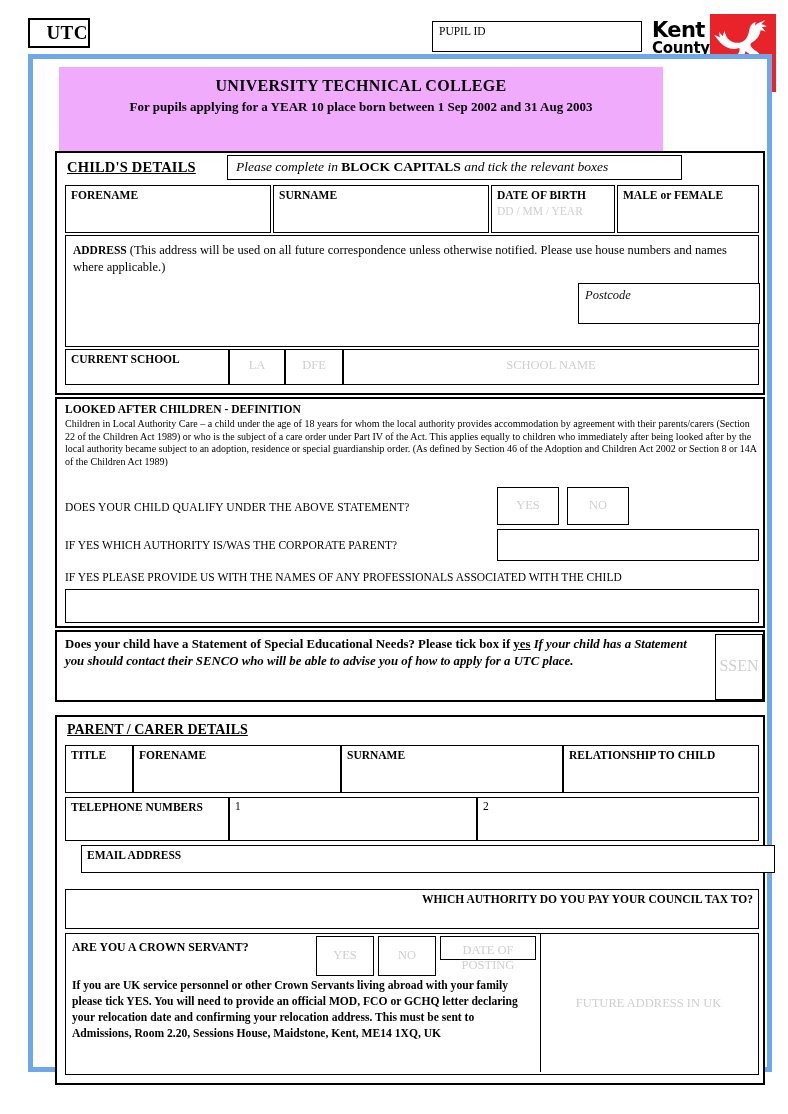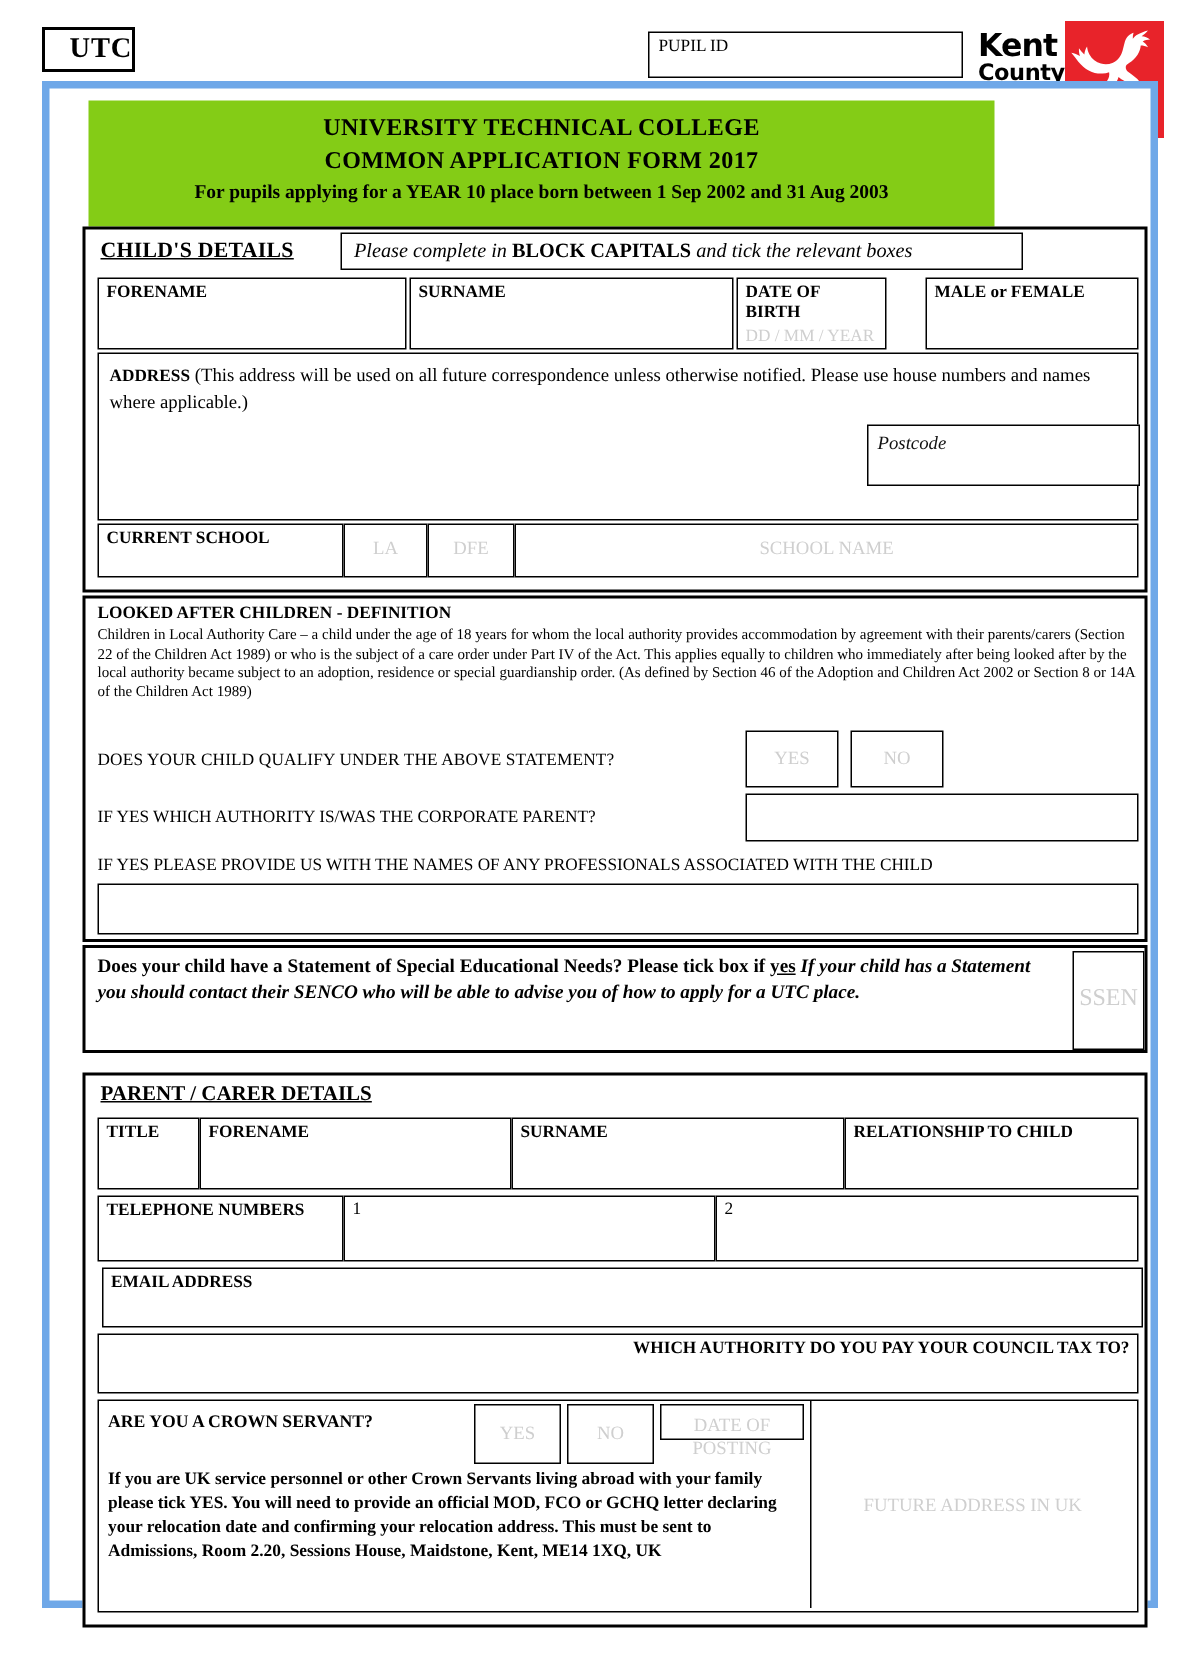--- a/index.html
+++ b/index.html
@@ -80,21 +80,21 @@
     width: 100%; height: 100%;
     background: #fff;
     position: relative;
   }
 
   
   .title-banner {
     position: absolute;
     left: 22px; top: 4px;
     width: 604px; height: 92px;
-    background: #84cc16;
+    background: #f0abfc;
     text-align: center;
     padding-top: 8px;
   }
   .title-banner .l1 { font-size: 16px; font-weight: bold; letter-spacing: 0.3px; line-height: 1.35; }
   .title-banner .l2 { font-size: 16px; font-weight: bold; letter-spacing: 0.3px; line-height: 1.35; }
   .title-banner .l3 { font-size: 13px; font-weight: bold; line-height: 1.4; margin-top: 1px; }
 
   
   .sec {
     position: absolute;
@@ -130,21 +130,21 @@
     width: 455px; height: 25px;
     border: 1.4px solid #000;
     font-style: italic; font-size: 13.5px;
     padding: 3px 8px;
     white-space: nowrap;
   }
   #block-caps-box b { font-style: normal; font-weight: bold; }
 
   #c-forename { left: 8px; top: 32px; width: 206px; height: 48px; }
   #c-surname  { left: 216px; top: 32px; width: 216px; height: 48px; }
-  #c-dob      { left: 434px; top: 32px; width: 100px; height: 48px; }
+  #c-dob      { left: 434px; top: 32px; width: 124px; height: 48px; }
   #c-sex      { left: 560px; top: 32px; width: 142px; height: 48px; }
   .dob-ghost { font-size: 11.5px; padding: 0 5px; display:block; }
 
   #c-address { left: 8px; top: 82px; width: 694px; height: 112px; }
   #addr-text { font-size: 12.5px; padding: 6px 7px; line-height: 1.35; }
   #addr-text b { font-size: 11.5px; }
   #c-postcode { left: 512px; top: 47px; width: 182px; height: 41px; border: 1.4px solid #000;}
   #c-postcode span { font-style: italic; font-size: 12.5px; padding: 4px 6px; display:block;}
 
   #c-school-label { left: 8px; top: 196px; width: 164px; height: 36px; }
@@ -181,21 +181,21 @@
   #p-title { left: 8px; top: 28px; width: 68px; height: 48px; }
   #p-fore  { left: 76px; top: 28px; width: 208px; height: 48px; }
   #p-sur   { left: 284px; top: 28px; width: 222px; height: 48px; }
   #p-rel   { left: 506px; top: 28px; width: 196px; height: 48px; }
 
   #p-tel-l { left: 8px; top: 80px; width: 164px; height: 44px; }
   #p-tel1  { left: 172px; top: 80px; width: 248px; height: 44px; }
   #p-tel2  { left: 420px; top: 80px; width: 282px; height: 44px; }
   .num-lbl { font-size: 11.5px; font-weight: normal; padding: 2px 5px; display:block;}
 
-  #p-email { left: 11px; top: 128px; width: 694px; height: 40px; }
+  #p-email { left: 24px; top: 128px; width: 694px; height: 28px; }
   #p-ctax  { left: 8px; top: 172px; width: 694px; height: 40px; text-align: right; }
 
   #p-crown { left: 8px; top: 216px; width: 694px; height: 142px; }
   #crown-q { position:absolute; left: 6px; top: 6px; font-size: 11.8px; font-weight: bold; }
   #crown-yes { left: 250px; top: 2px; width: 58px; height: 40px; }
   #crown-no  { left: 312px; top: 2px; width: 58px; height: 40px; }
   #crown-dop { left: 374px; top: 2px; width: 96px; height: 24px; }
   #crown-dop span { display:block; text-align:center; line-height: 1.2; padding-top: 6px; font-size: 12.5px;}
   #crown-body { position:absolute; left: 6px; top: 44px; width: 462px; font-size: 11.6px; font-weight: bold; line-height: 1.37; }
   #crown-future { position:absolute; left: 474px; top: 0px; width: 216px; height: 138px; border-left: 1.6px solid #000; }
@@ -229,21 +229,20 @@
     </div>
     <div class="kcc-tail"></div>
   </div>
 </div>
 
 <div class="blue-frame">
  <div class="inner-white">
 
   <div class="title-banner">
     <div class="l1">UNIVERSITY TECHNICAL COLLEGE</div>
-    <div class="l2">COMMON APPLICATION FORM 2017</div>
     <div class="l3">For pupils applying for a YEAR 10 place born between 1 Sep 2002 and 31 Aug 2003</div>
   </div>
 
   <div class="sec" id="sec-child">
 
     <div id="child-heading">CHILD'S DETAILS</div>
 
     <div id="block-caps-box">
       <span>Please complete in </span><b>BLOCK CAPITALS</b><span> and tick the relevant boxes</span>
     </div>

